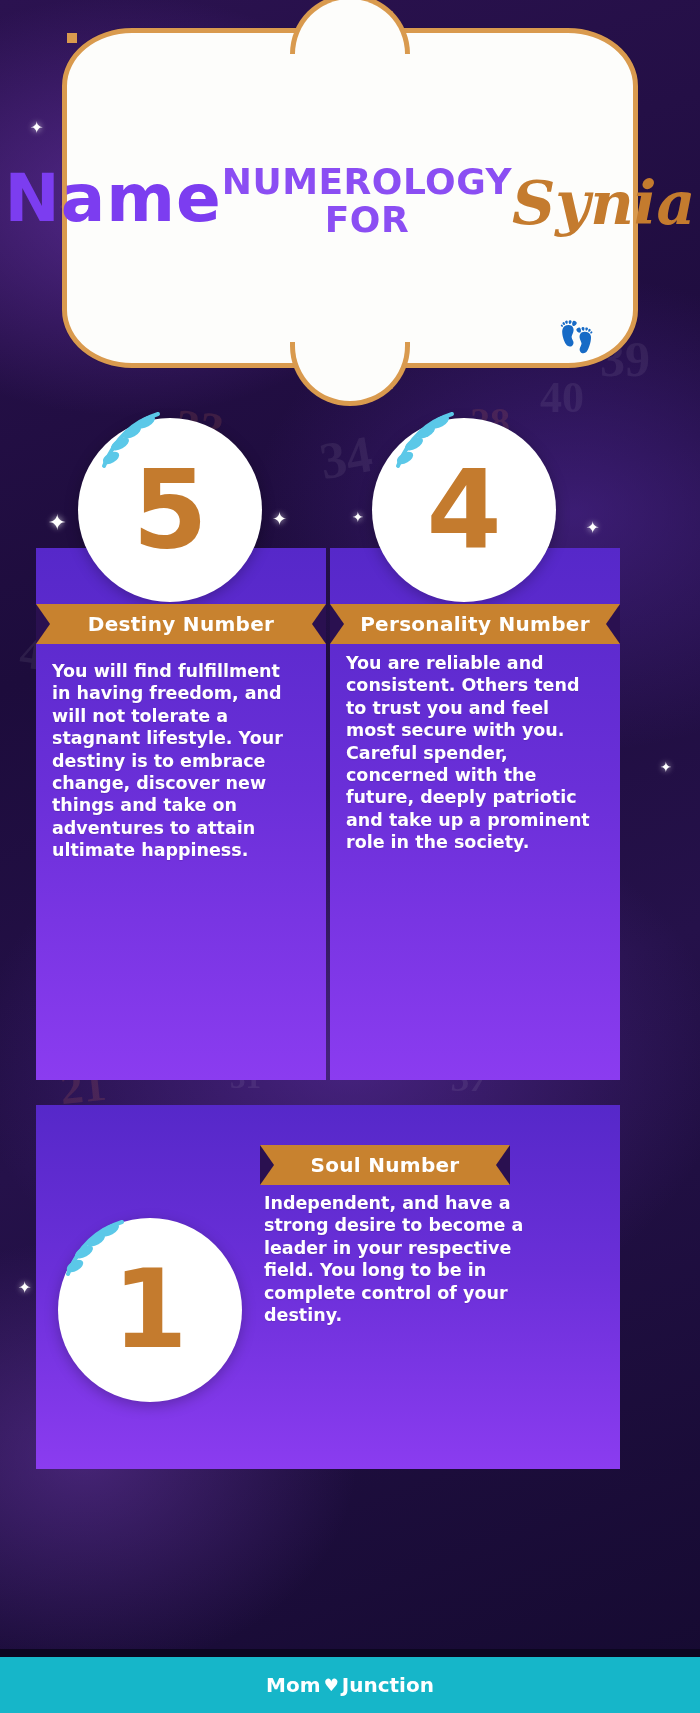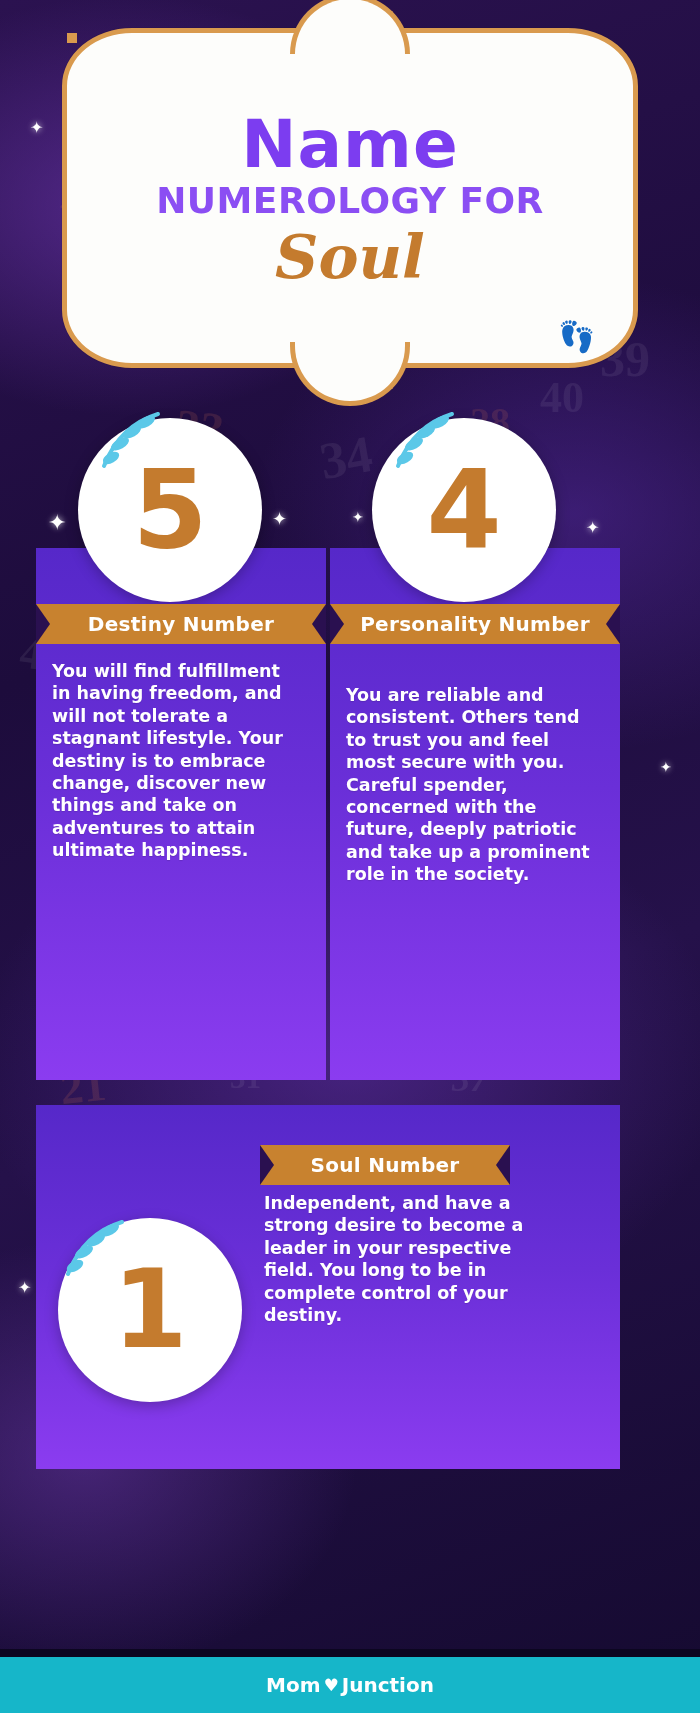--- a/index.html
+++ b/index.html
@@ -113,21 +113,20 @@
     height: 22px;
     margin-left: -63px;
     background: #fdfdfb;
     z-index: 3;
   }
   .title-inner {
     position: absolute;
     inset: 0;
     z-index: 4;
     display: flex;
-    flex-direction: column;
     align-items: center;
     justify-content: center;
     padding-top: 6px;
   }
   .title-line1 {
     font-family: "DejaVu Sans", sans-serif;
     font-size: 66px;
     font-weight: 700;
     color: #7c3df0;
     letter-spacing: 1px;
@@ -296,21 +295,21 @@
     z-index: 8;
     text-shadow: 0 1px 1px rgba(0,0,0,0.12);
   }
   .body-destiny {
     left: 52px;
     top: 660px;
     width: 250px;
   }
   .body-personality {
     left: 346px;
-    top: 684px;
+    top: 652px;
     width: 256px;
   }
   .body-soul {
     left: 264px;
     top: 1192px;
     width: 300px;
   }
 
   
   .footer {
@@ -378,21 +377,21 @@
 
   <div class="title-banner">
     <div class="notch-top"></div>
     <div class="notch-bottom"></div>
     <div class="title-shape"></div>
     <div class="notch-top-cover"></div>
     <div class="notch-bottom-cover"></div>
     <div class="title-inner">
       <div class="title-line1">Name</div>
       <div class="title-line2">NUMEROLOGY FOR</div>
-      <div class="title-name">Soul</div>
+      <div class="title-name">Synia</div>
     </div>
     <div class="feet-icon">👣</div>
   </div>
 
   <div class="card card-destiny"></div>
   <div class="num-circle circle-destiny">
     <span class="glyph">5</span>
   </div>
   <svg class="leaf leaf-destiny" width="80" height="80" viewBox="0 0 80 80">
     <path d="M70 6 C44 14 26 32 16 58" stroke="#5bc8e8" stroke-width="4" fill="none" stroke-linecap="round"></path>

